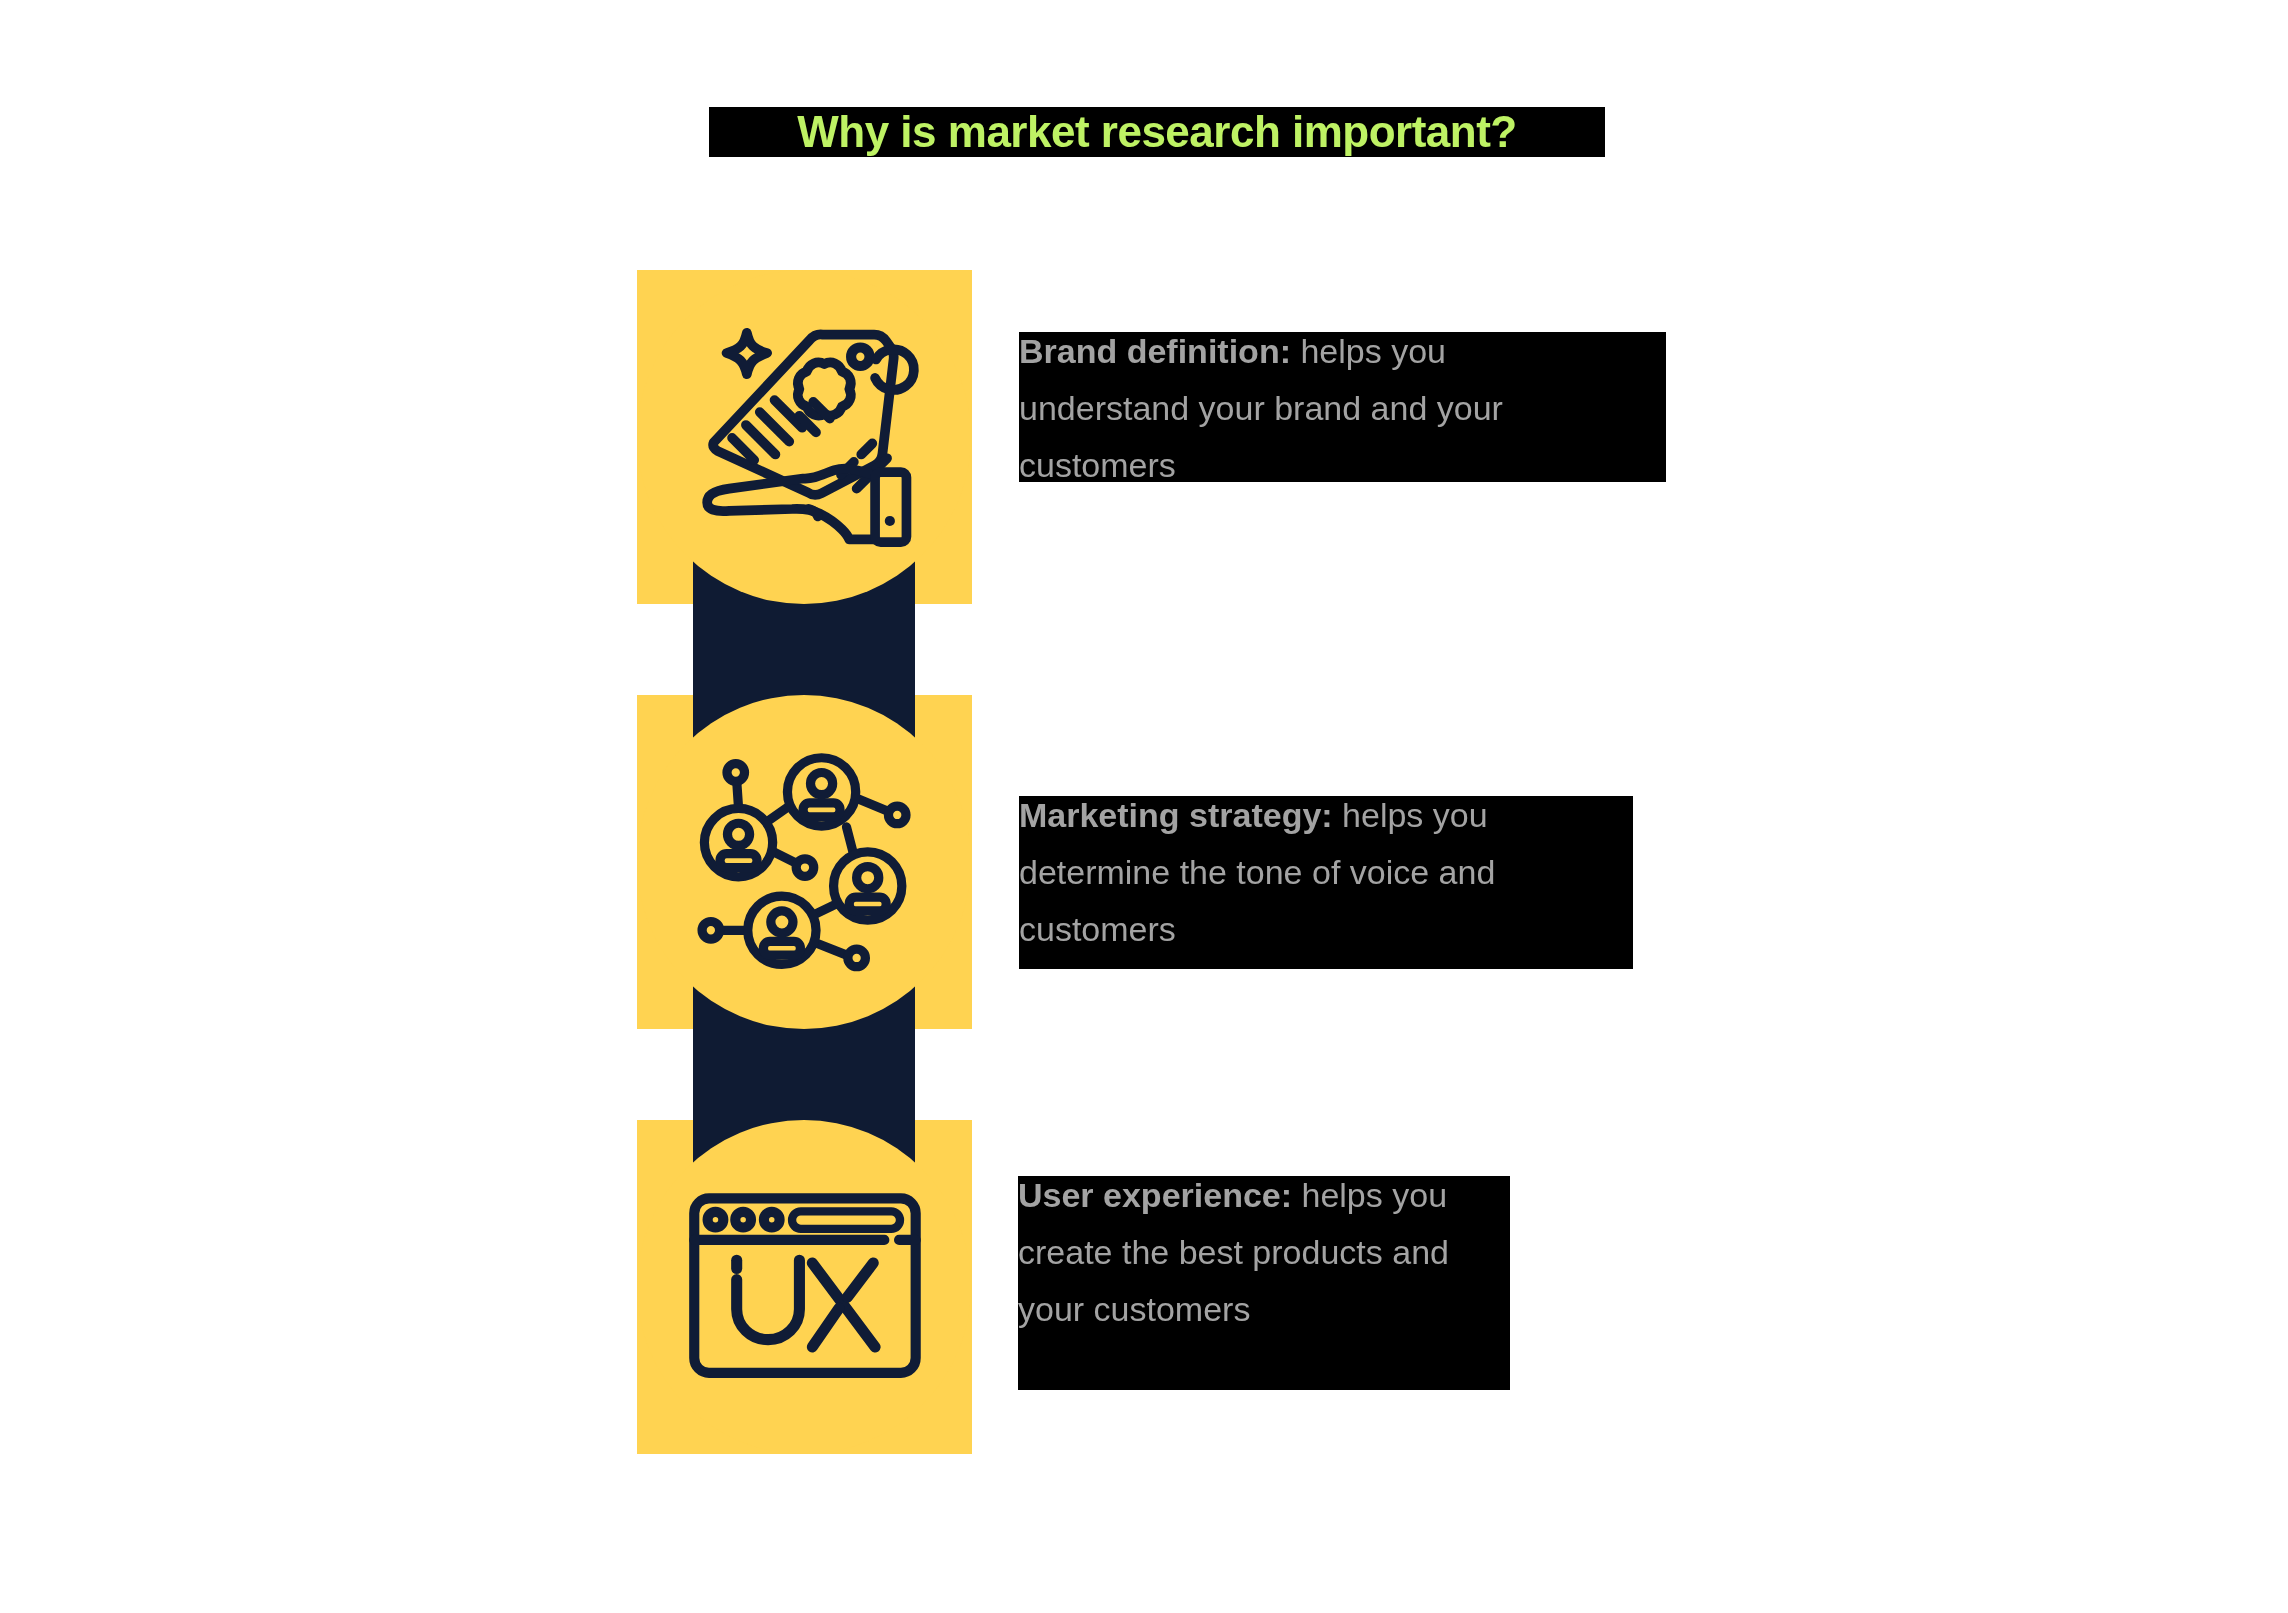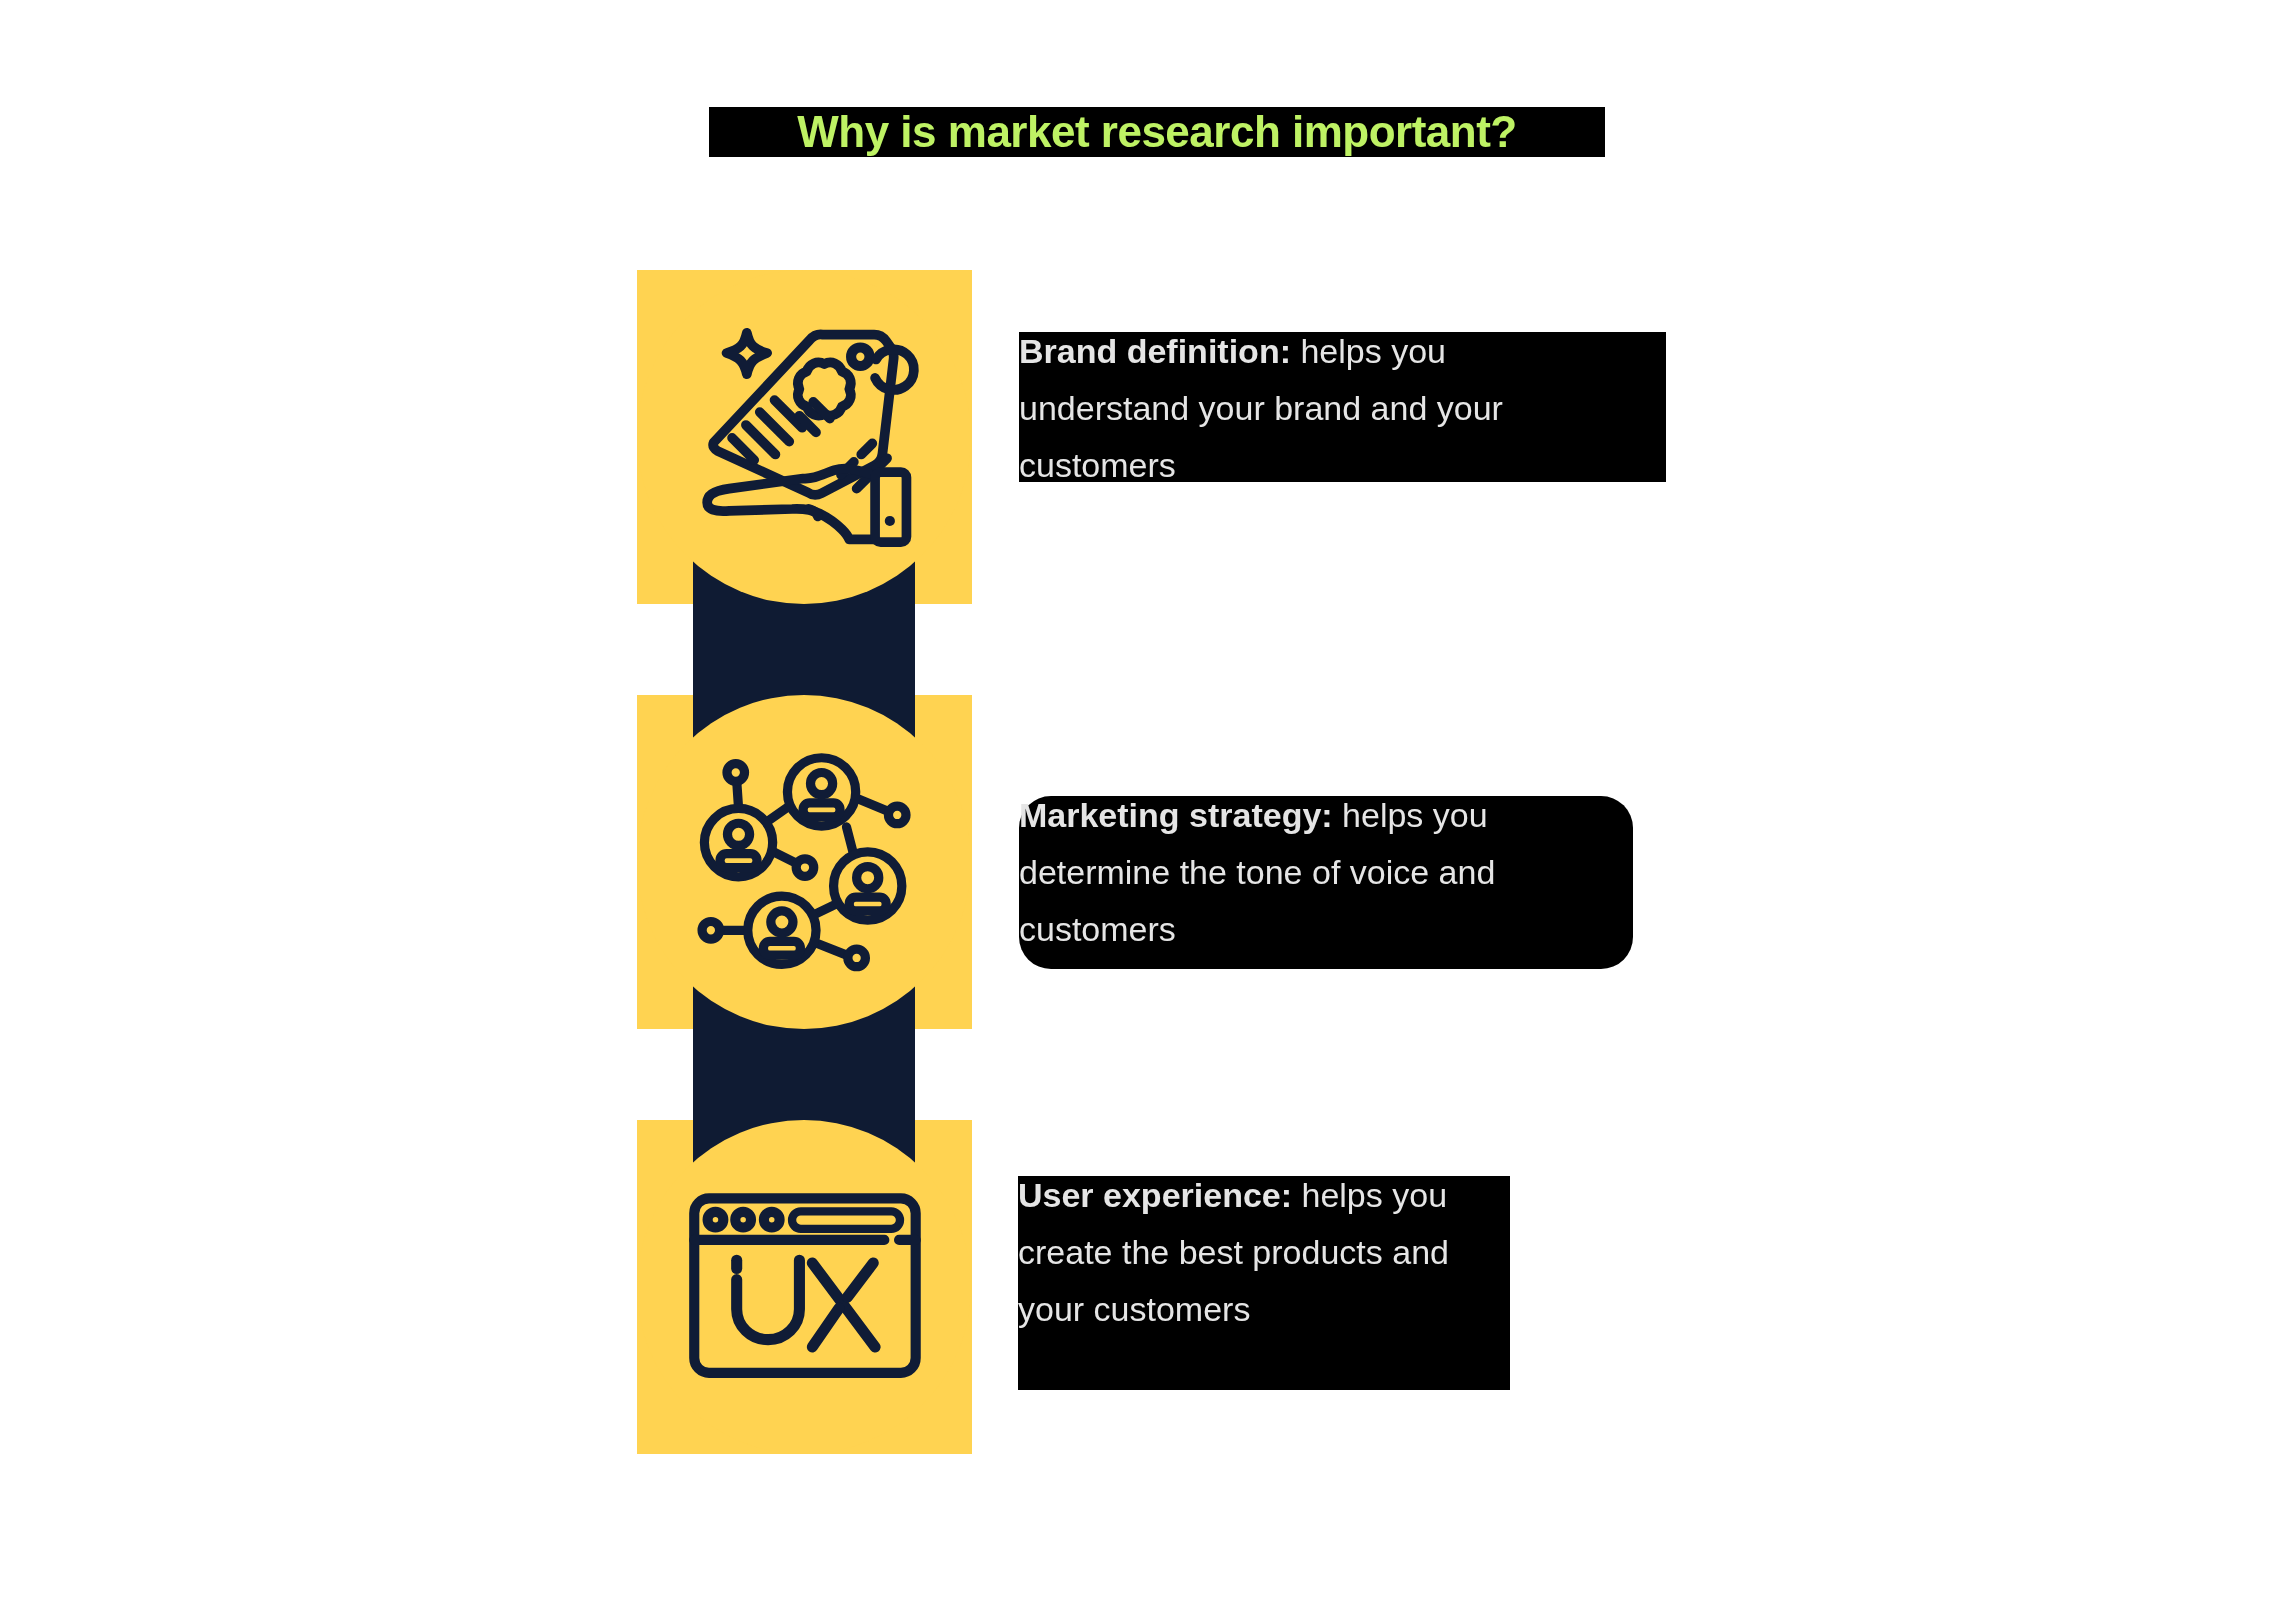--- a/index.html
+++ b/index.html
@@ -27,25 +27,25 @@
   .connector{position:absolute;left:693px;width:222px;height:177px;background:#0f1b33;z-index:2;}
   .conn1{top:561px}.conn2{top:986px}
   .circ{position:absolute;left:637px;width:334px;height:334px;border-radius:50%;background:#ffd351;z-index:3;}
   .c1{top:270px}.c2{top:695px}.c3{top:1120px}
   .icon-svg{position:absolute;left:637px;width:335px;height:334px;z-index:4;}
   .i1{top:270px}.i2{top:695px}.i3{top:1120px}
 
   
   .tbox{position:absolute;background:#000000;z-index:1;}
   .tb1{left:1019px;top:332px;width:647px;height:150px;}
-  .tb2{left:1019px;top:796px;width:614px;height:173px;border-radius:32px;}
+  .tb2{left:1019px;top:796px;width:614px;height:173px;}
   .tb3{left:1018px;top:1176px;width:492px;height:214px;}
   .tlines{margin-top:-9.2px;}
   .tline{
-    height:57px;line-height:57px;font-size:34px;color:#e5e5e5;
+    height:57px;line-height:57px;font-size:34px;color:#a3a3a3;
     white-space:nowrap;
   }
   .tline b{font-weight:700;}
 </style>
 </head>
 <body>
 
 <div class="stage">
 
   <div class="title-box">

